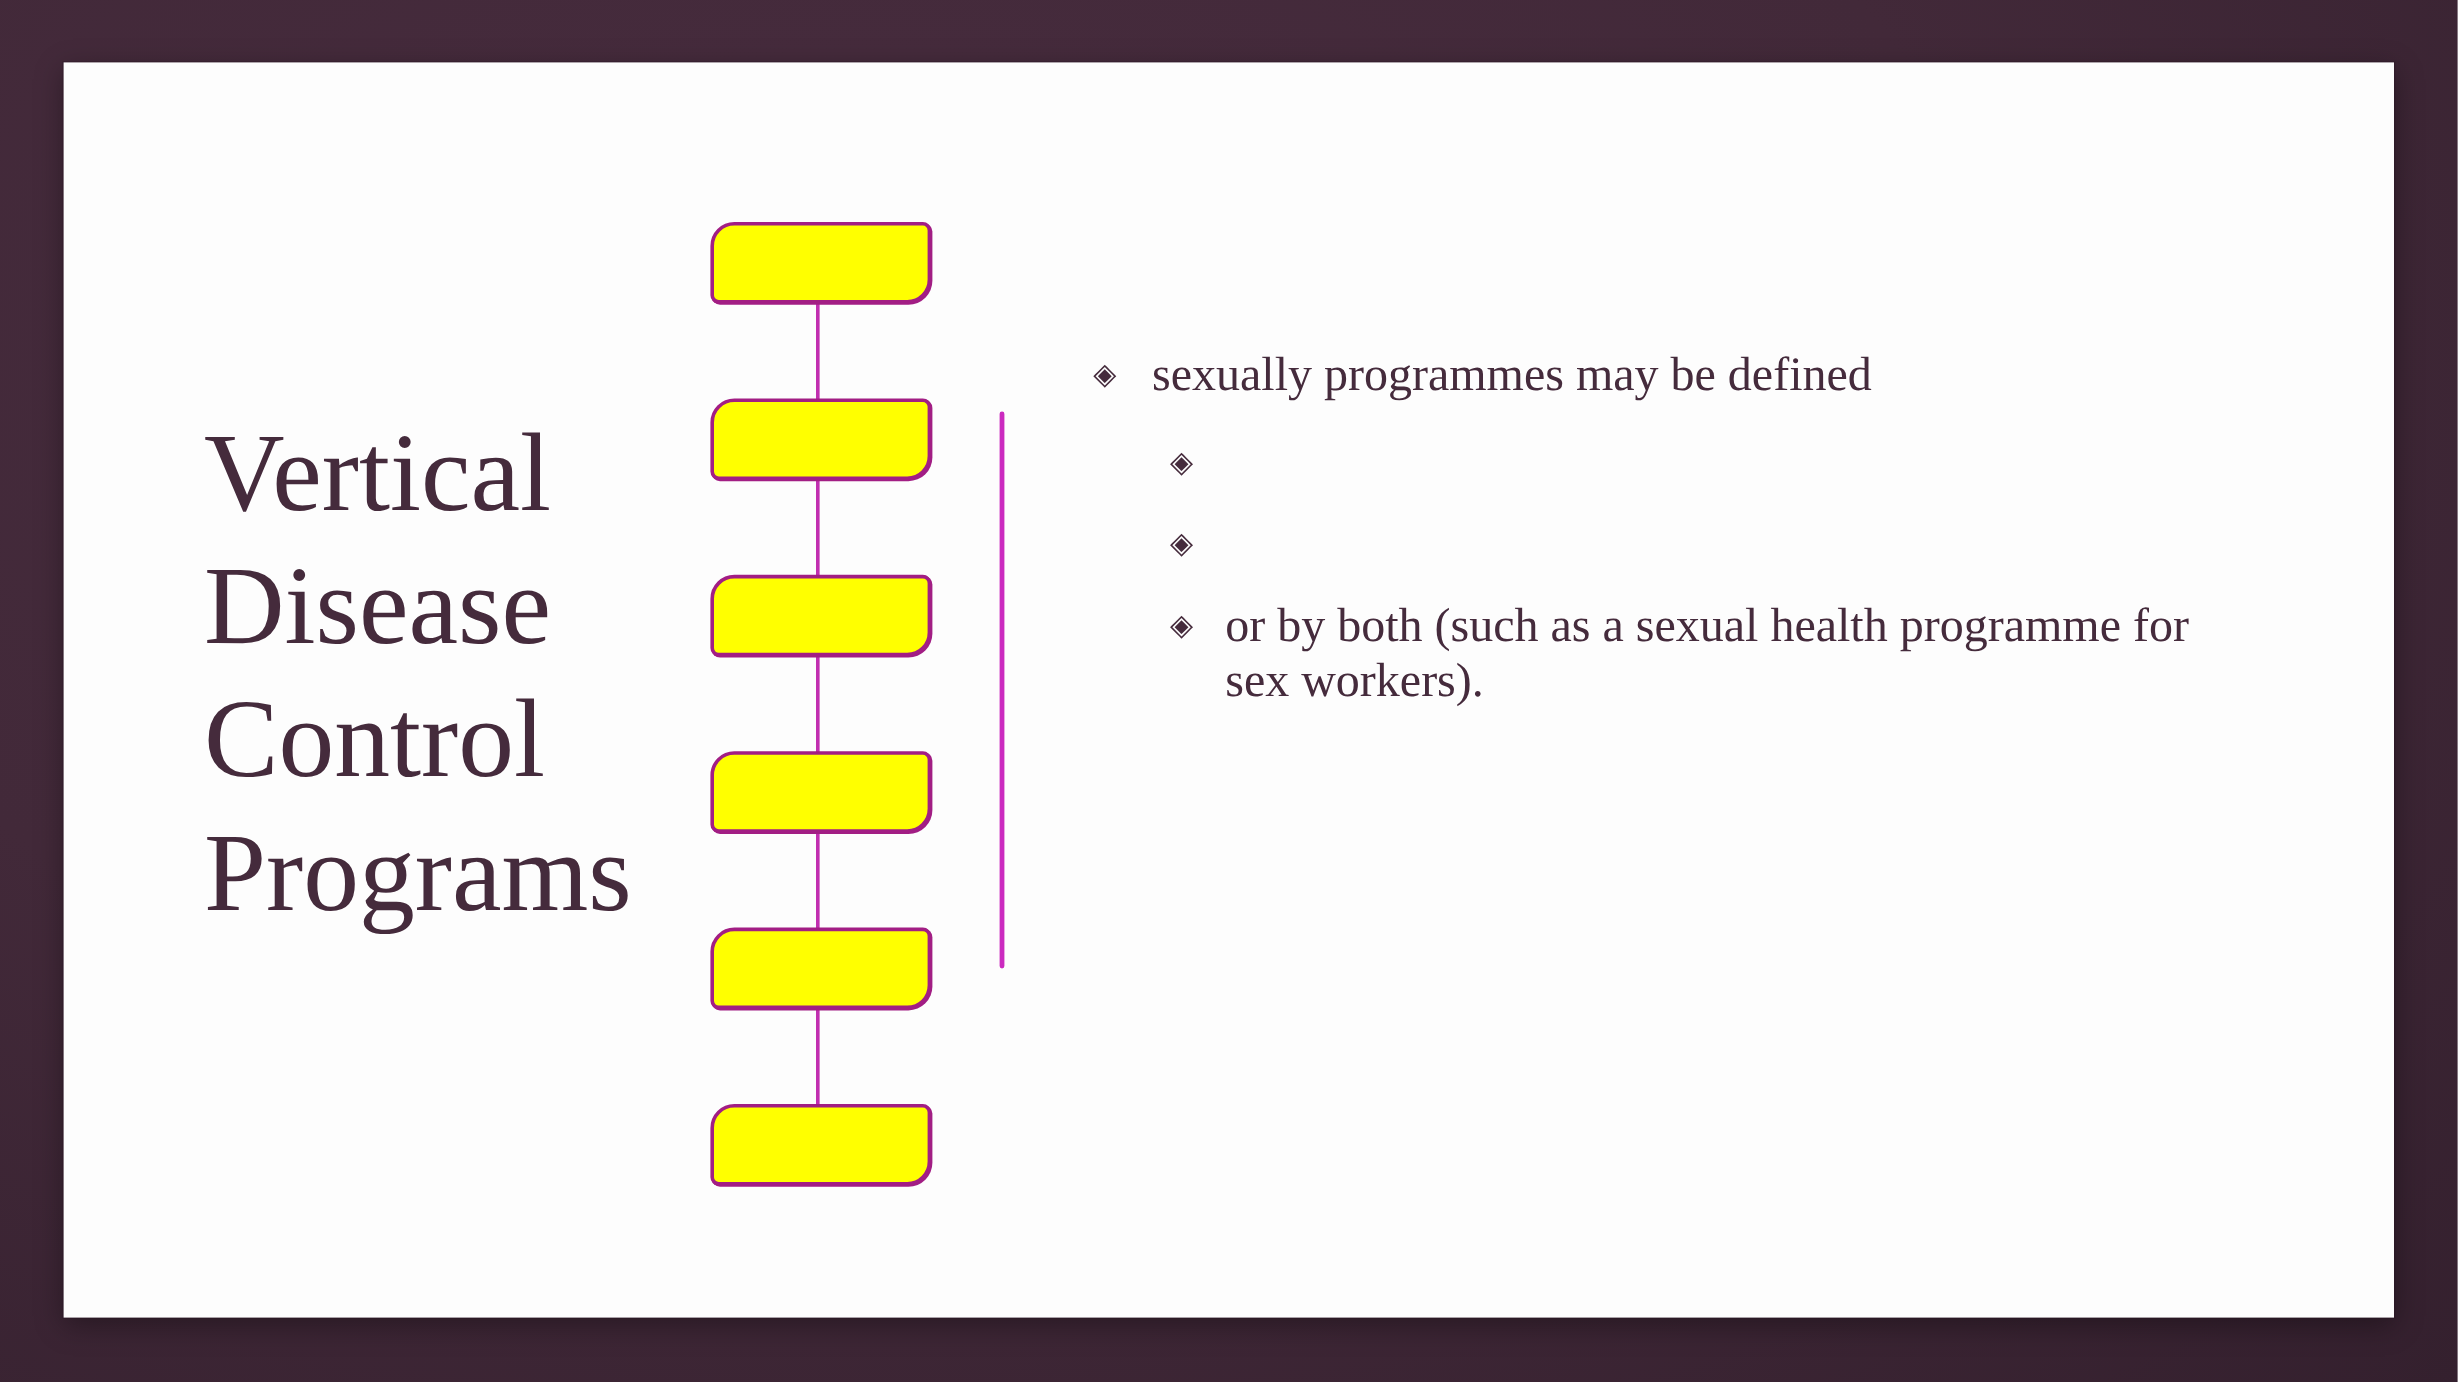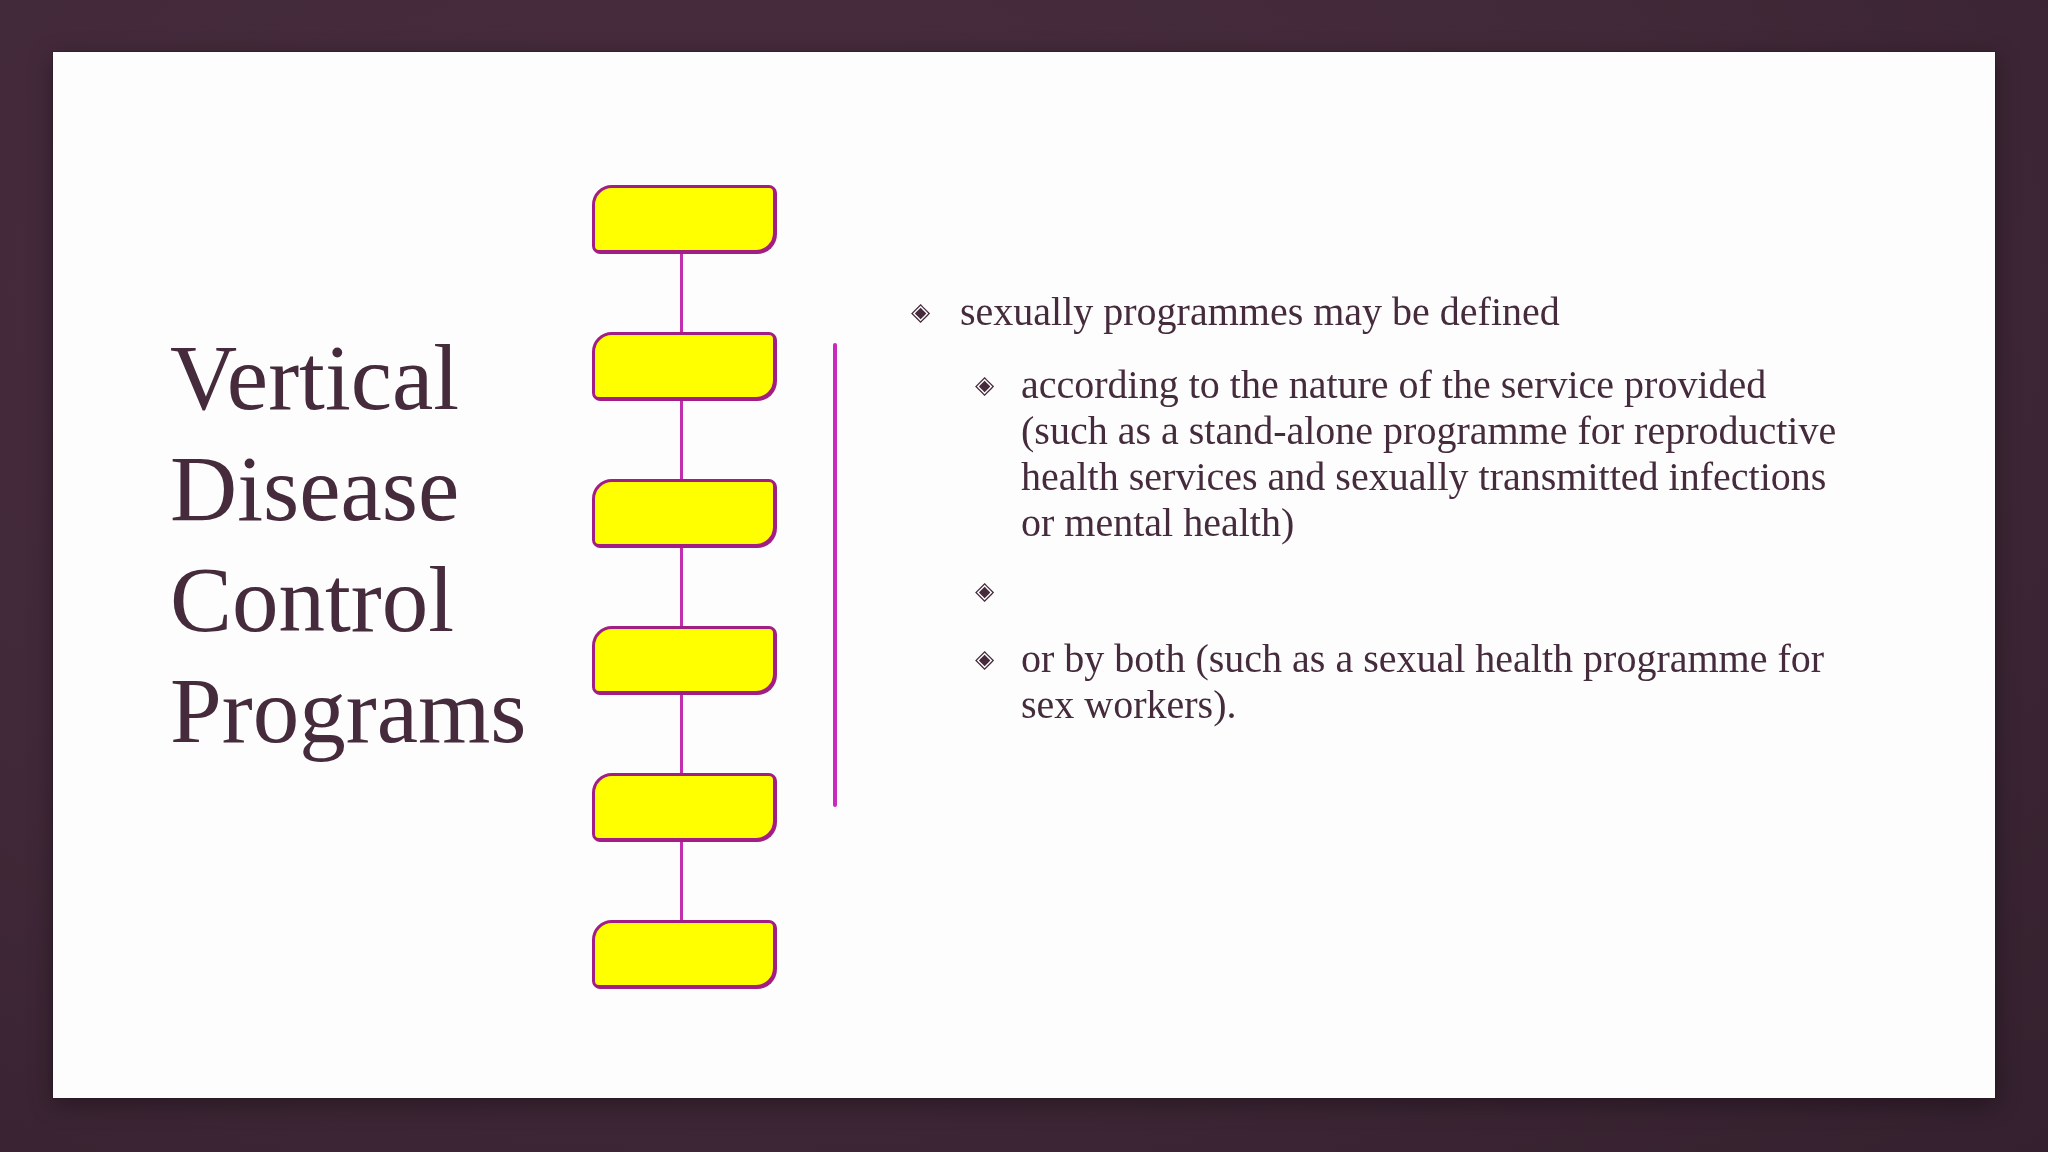--- a/index.html
+++ b/index.html
@@ -19,21 +19,21 @@
     left: 53px;
     top: 52px;
     width: 1942px;
     height: 1046px;
     background: var(--slide-bg, #fdfdfd);
     box-shadow: 0 0 0 1px rgba(40, 20, 35, 0.35), 0 6px 22px rgba(0, 0, 0, 0.35);
   }
   .slide-title {
     position: absolute;
     left: 117px;
-    top: 270px;
+    top: 287px;
     width: 470px;
     margin: 0;
     font-size: 93px;
     line-height: 111px;
     font-weight: 400;
     color: var(--text, #452b3c);
     letter-spacing: 0;
   }
   
   .diagram { position: absolute; left: 0; top: 0; width: 100%; height: 100%; }
@@ -122,24 +122,20 @@
 
     <div class="bullet-row">
       <span class="bullet-glyph">◈</span>
       <span class="bullet-text">sexually programmes may be defined</span>
     </div>
 
     <div class="sub-list">
 
       <div class="bullet-row">
         <span class="bullet-glyph">◈</span>
-        <span class="bullet-text">according to the nature of the service provided
-(such as a stand-alone programme for reproductive
-health services and sexually transmitted infections
-or mental health)</span>
       </div>
 
       <div class="bullet-row">
         <span class="bullet-glyph">◈</span>
       </div>
 
       <div class="bullet-row">
         <span class="bullet-glyph">◈</span>
         <span class="bullet-text">or by both (such as a sexual health programme for
 sex workers).</span>

